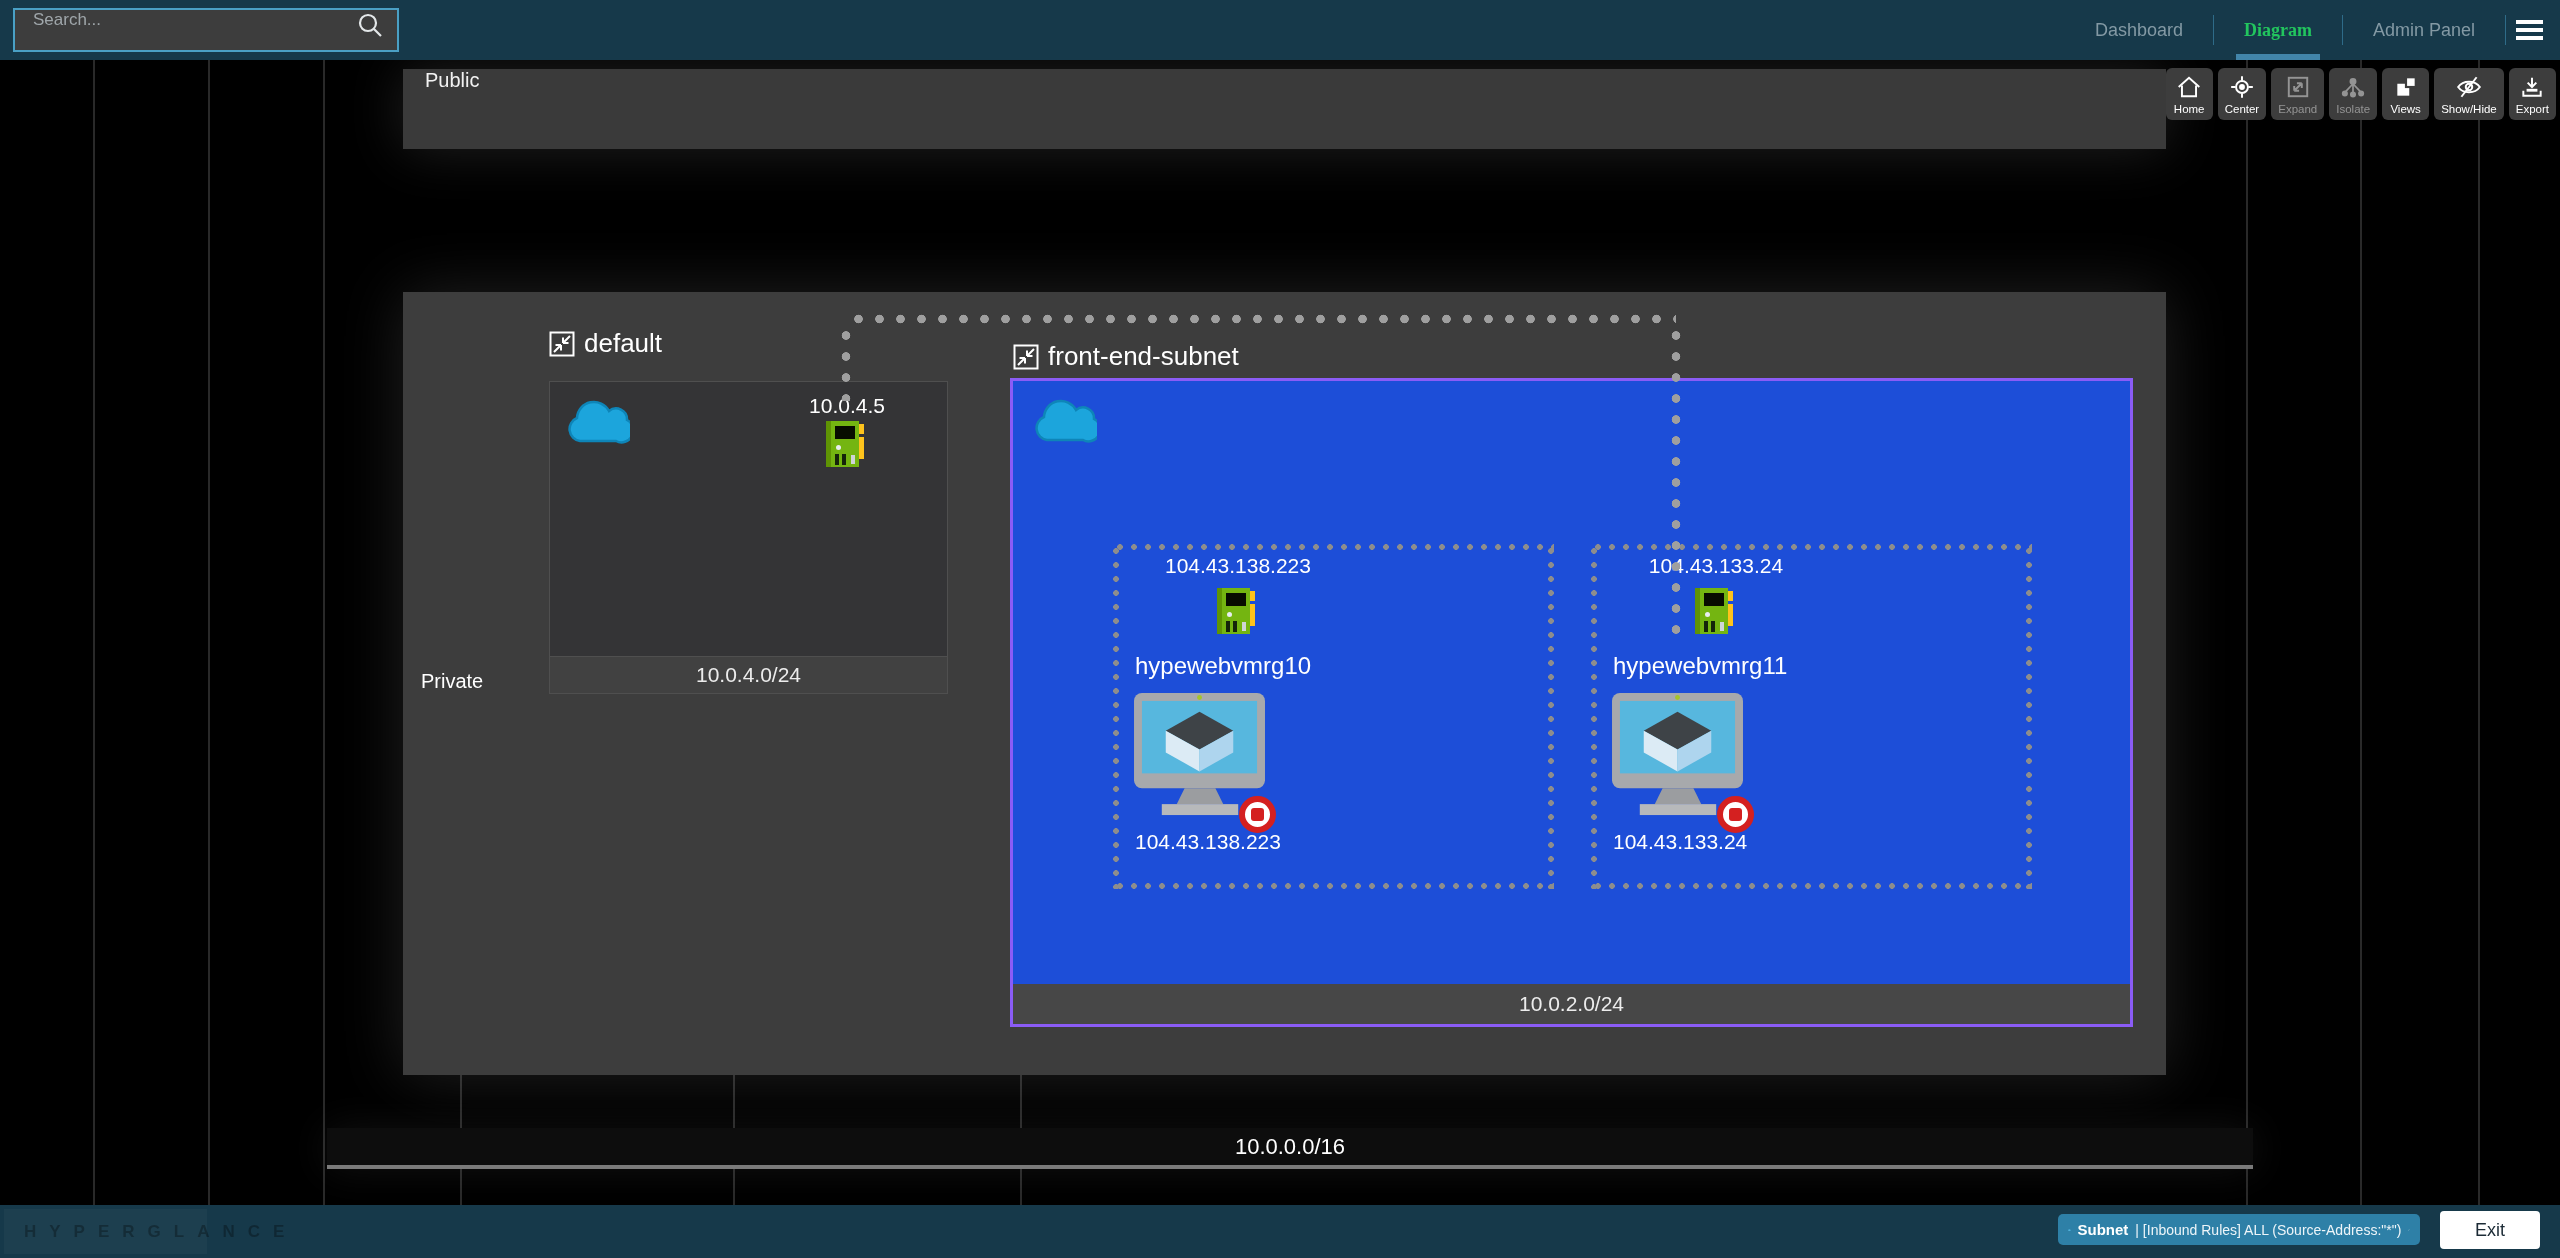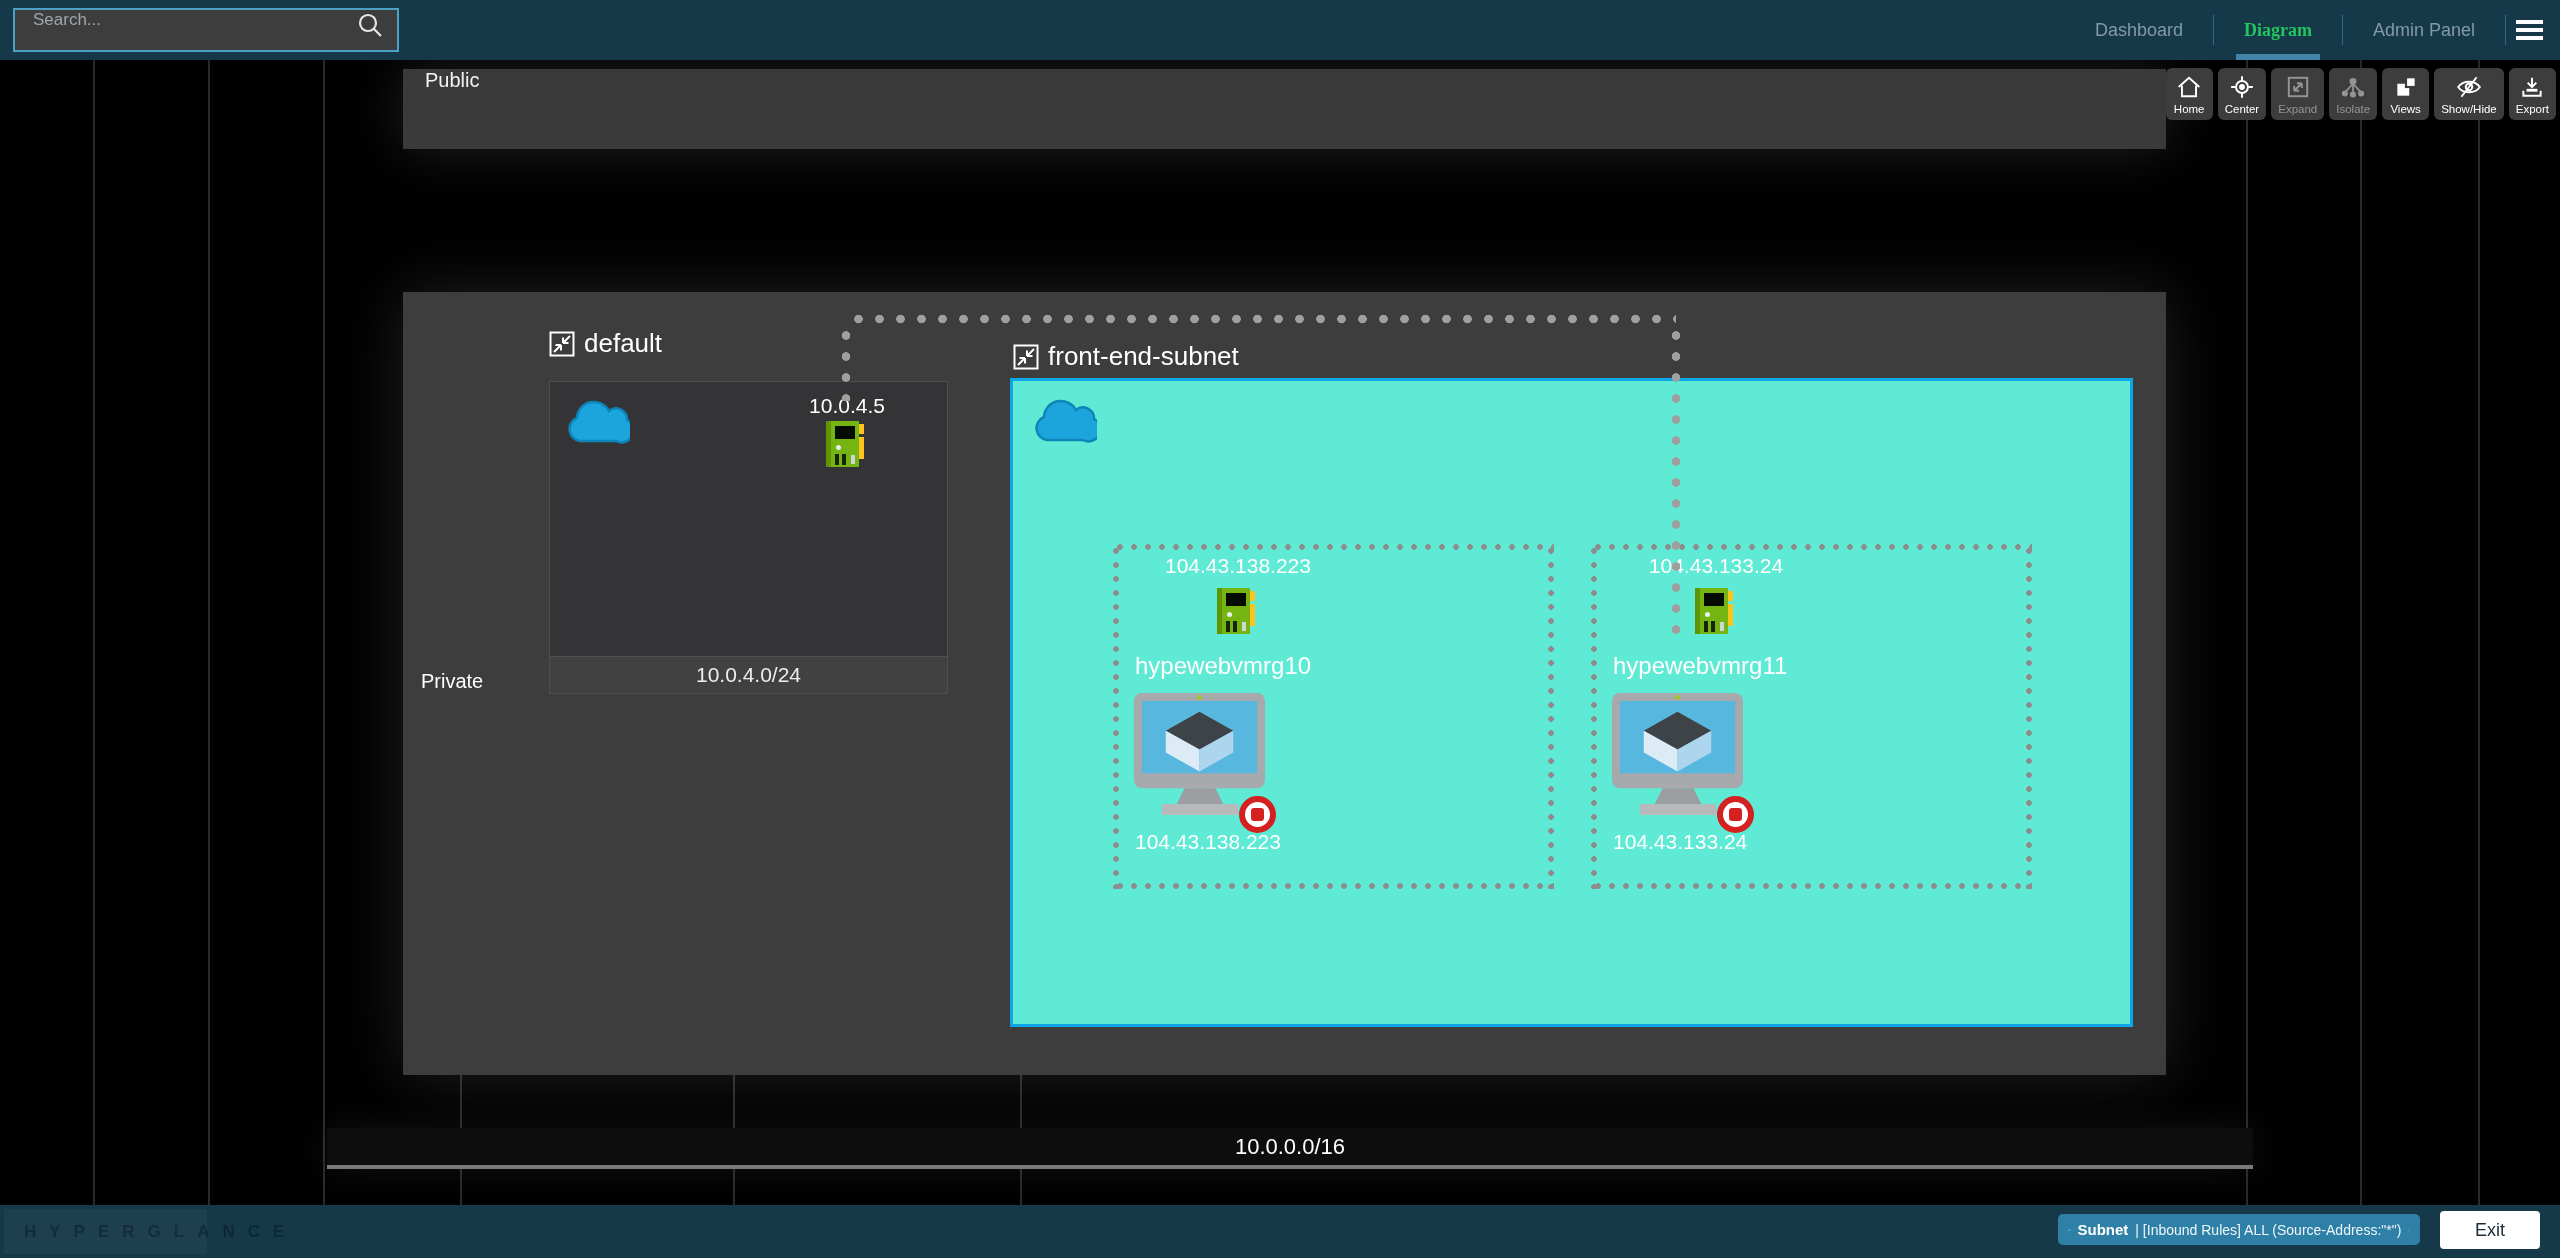--- a/index.html
+++ b/index.html
@@ -36,21 +36,21 @@
   .vnet-footer { position:absolute; left:327px; top:1128px; width:1926px; height:41px; background:#0d0d0d; border-bottom:4px solid #7a7a7a; z-index:2; display:flex; align-items:center; justify-content:center; box-shadow:0 0 40px rgba(255,255,255,0.07); }
   .vnet-footer .cidr { font-size:22px; color:#fff; }
   .private-box { position:absolute; left:403px; top:292px; width:1763px; height:783px; background:#3d3d3d; box-shadow:0 0 60px rgba(255,255,255,0.13); z-index:2; }
   .private-label { position:absolute; left:18px; top:378px; font-size:20px; color:#fff; }
 
   .subnet-header { position:absolute; display:flex; align-items:center; gap:9px; color:#fff; font-size:26px; white-space:nowrap; }
   .collapse-ic { width:26px; height:26px; flex:0 0 auto; cursor:pointer; }
 
   .subnet-box { position:absolute; }
   .subnet-box.plain { background:#343436; border:1px solid #4f4f4f; }
-  .subnet-box.selected { background:#5eead4; border:3px solid #0ea5e9; }
+  .subnet-box.selected { background:#1d4ed8; border:3px solid #8b5cf6; }
   .subnet-strip { position:absolute; left:0; right:0; bottom:0; display:flex; align-items:center; justify-content:center; color:#ececec; font-size:21px; }
   .strip-plain { height:37px; background:#414141; border-top:1px solid #4f4f4f; }
   .strip-sel { height:40px; background:#474747; }
 
   .cloud-node { position:absolute; cursor:pointer; }
 
   .ip-label { position:absolute; color:#fff; font-size:21px; text-align:center; }
   .nic-node { position:absolute; width:38px; height:46px; cursor:pointer; }
 
   
@@ -284,20 +284,23 @@
           <svg viewBox="0 0 135 130" width="134" height="129">
               <use href="#vm-shape"></use>
             </svg>
           <div class="stop-badge">
               <div class="sq"></div>
             </div>
         </div>
         <div class="ip-label" style="left:22px; top:286px; text-align:left;">104.43.133.24</div>
       </div>
 
+      <div class="subnet-strip strip-sel">
+        <span>10.0.2.0/24</span>
+      </div>
     </div>
   </div>
 
   <div class="dots-h" style="left:848px; top:314px; width:828px;"></div>
   <div class="dots-v" style="left:841px; top:325px; height:76px;"></div>
   <div class="dots-v" style="left:1671px; top:325px; height:312px;"></div>
 
   <div class="vnet-footer">
     <span class="cidr">10.0.0.0/16</span>
   </div>

